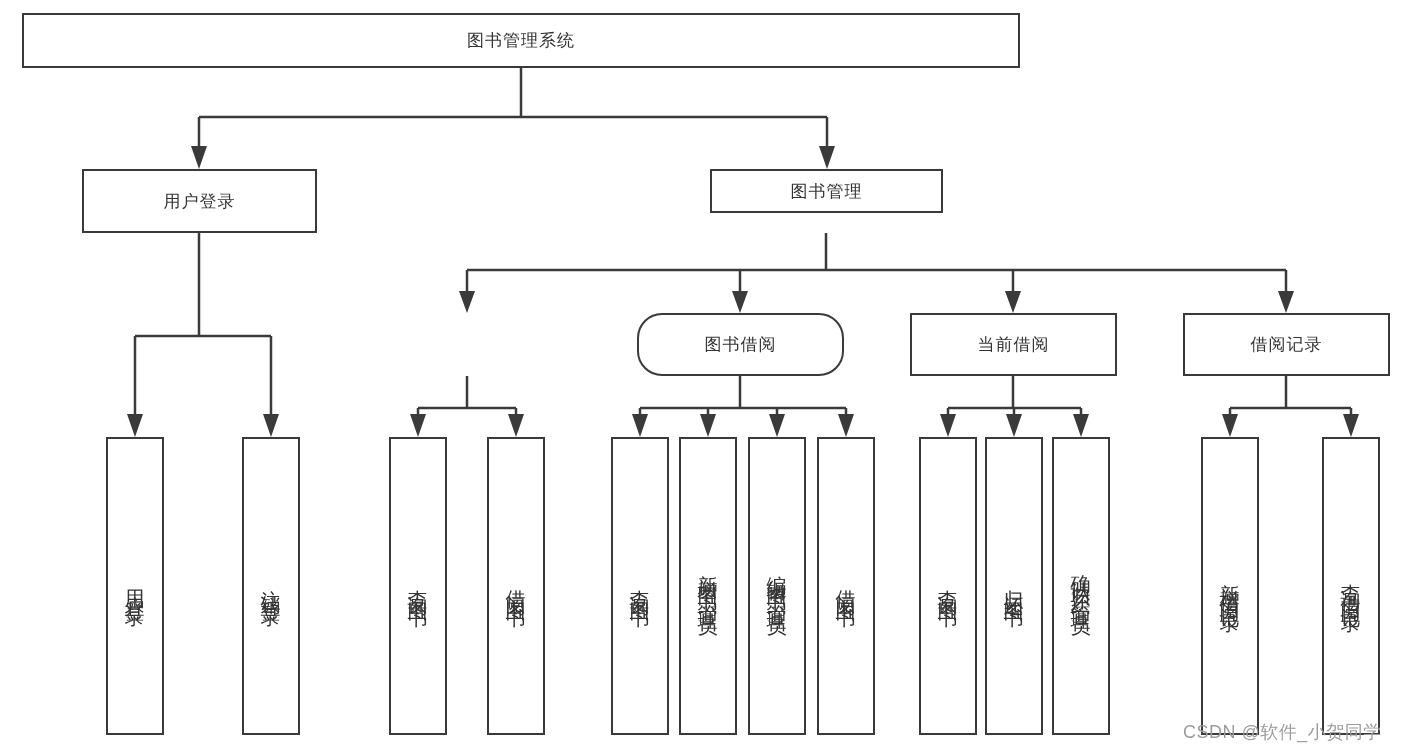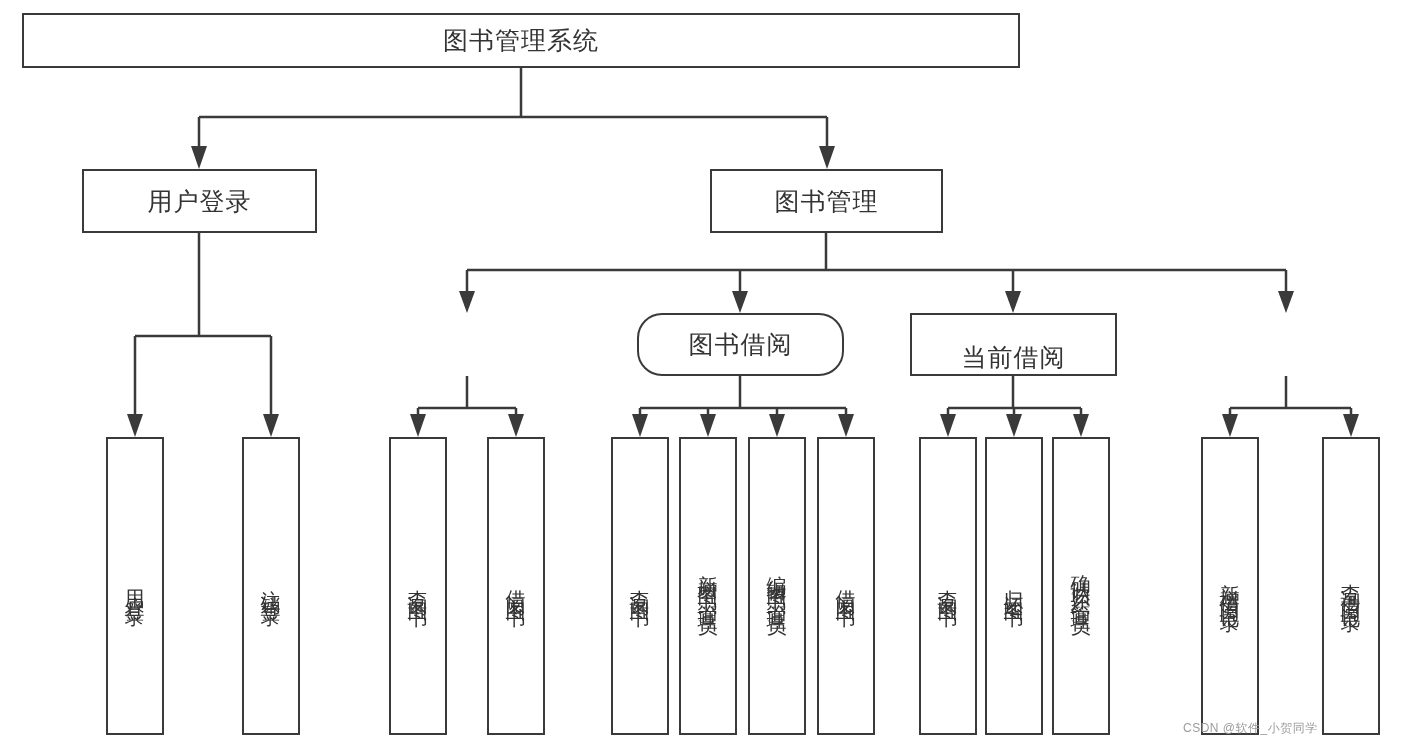--- a/index.html
+++ b/index.html
@@ -19,21 +19,21 @@
   }
   .node {
     position: absolute;
     box-sizing: border-box;
     border: 2.5px solid #3a3a3a;
     background: #ffffff;
     display: flex;
     align-items: center;
     justify-content: center;
     color: #333333;
-    font-size: 25px;
+    font-size: 17px;
     letter-spacing: 1px;
   }
   .leaf {
     position: absolute;
     box-sizing: border-box;
     border: 2.5px solid #3a3a3a;
     background: #ffffff;
     top: 437px;
     width: 58px;
     height: 298px;
@@ -47,33 +47,33 @@
     white-space: nowrap;
     font-size: 20px;
     letter-spacing: 6px;
     color: #333333;
     line-height: 1;
   }
   .watermark {
     position: absolute;
     left: 1183px;
     top: 720px;
-    font-size: 12px;
+    font-size: 18px;
     color: #9c9c9c;
     letter-spacing: 0.5px;
     white-space: nowrap;
     z-index: 5;
   }
   
   #root      { left: 22px;   top: 13px;  width: 998px; height: 55px; }
   #l2-0      { left: 82px;   top: 169px; width: 235px; height: 64px; }
-  #l2-1      { left: 710px;  top: 169px; width: 233px; height: 64px; }
+  #l2-1      { left: 710px;  top: 169px; width: 233px; height: 44px; }
   #l3-0      { left: 364px;  top: 313px; width: 207px; height: 63px; }
   #l3-1      { left: 637px;  top: 313px; width: 207px; height: 63px; border-radius: 25px; }
-  #l3-2      { left: 910px;  top: 313px; width: 207px; height: 63px; align-items: flex-end; }
+  #l3-2      { left: 910px;  top: 313px; width: 207px; height: 63px; }
   #l3-3      { left: 1183px; top: 313px; width: 207px; height: 63px; }
   #leaf-0  { left: 106px;  }
   #leaf-1  { left: 242px;  }
   #leaf-2  { left: 389px;  }
   #leaf-3  { left: 487px;  }
   #leaf-4  { left: 611px;  }
   #leaf-5  { left: 679px;  }
   #leaf-6  { left: 748px;  }
   #leaf-7  { left: 817px;  }
   #leaf-8  { left: 919px;  }
@@ -137,20 +137,23 @@
   <div class="node" id="l2-1">
     <span>图书管理</span>
   </div>
 
   <div class="node" id="l3-1">
     <span>图书借阅</span>
   </div>
   <div class="node" id="l3-2">
     <span>当前借阅</span>
   </div>
+  <div class="node" id="l3-3">
+    <span>借阅记录</span>
+  </div>
 
   <div class="leaf" id="leaf-0">
     <span class="vtext">用户登录</span>
   </div>
   <div class="leaf" id="leaf-1">
     <span class="vtext">注销登录</span>
   </div>
   <div class="leaf" id="leaf-2">
     <span class="vtext">查询图书</span>
   </div>

